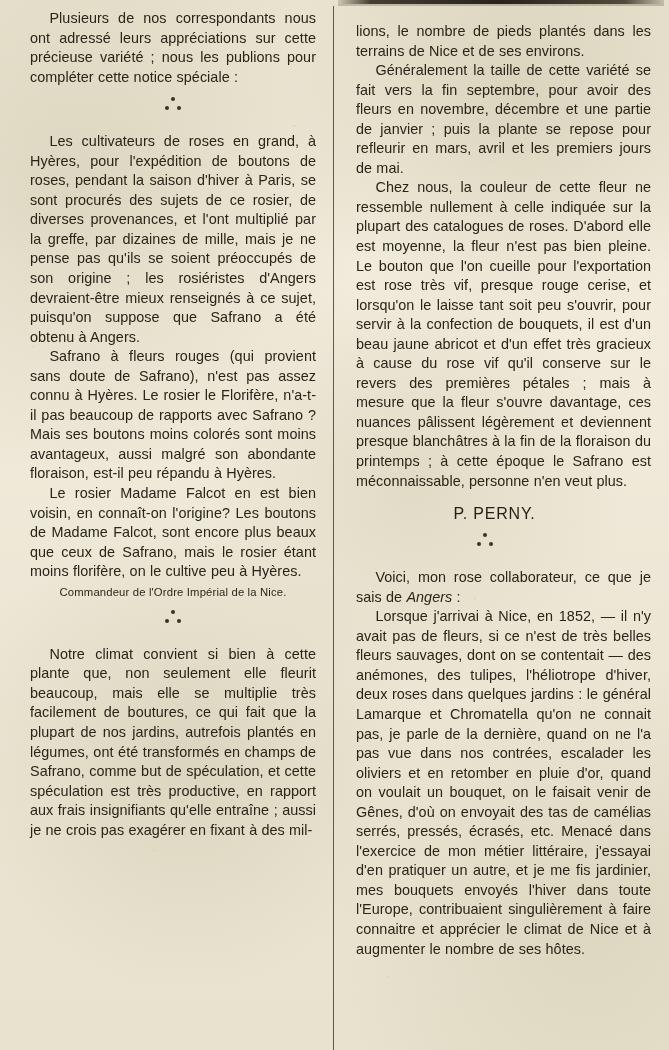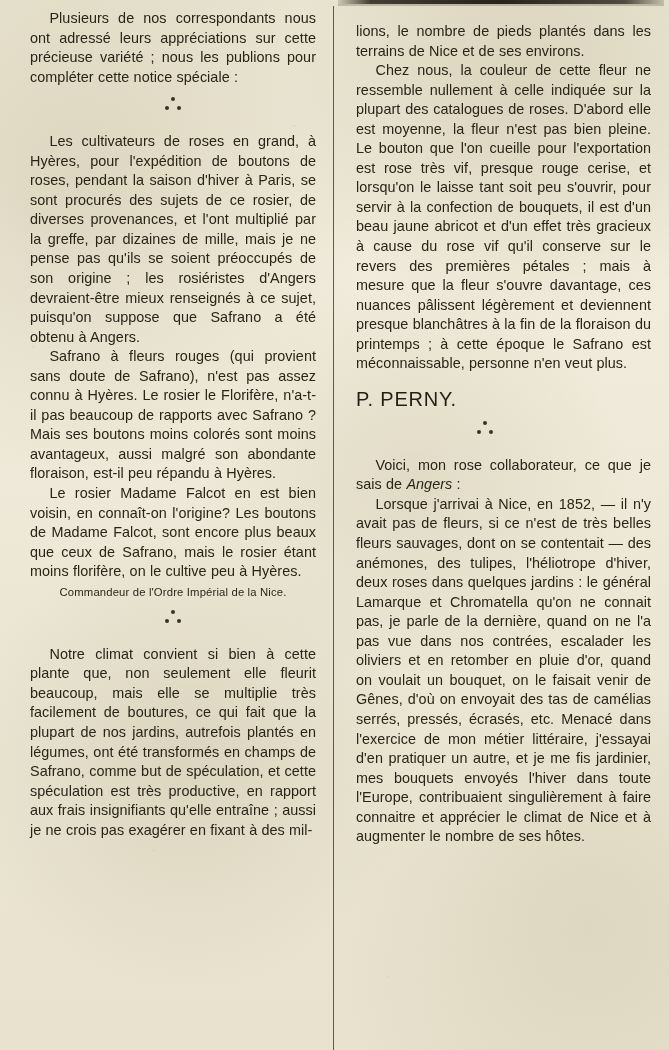--- a/index.html
+++ b/index.html
@@ -114,23 +114,23 @@
   .sig-sub {
     margin: 3px 0 0 0;
     text-align: center;
     font-size: 11.3px;
     line-height: 15px;
     letter-spacing: 0.15px;
     color: #2d271c;
   }
   .sig-right {
     margin: 14px 0 0 0;
-    text-align: left;
+    text-align: center;
     padding-right: 18px;
-    font-size: 20px;
+    font-size: 16px;
     letter-spacing: 0.8px;
     color: #241f16;
   }
 
   
   .asterism {
     position: relative;
     width: 100%;
     height: 30px;
     margin: 9px 0 6px 0;
@@ -208,20 +208,21 @@
       </div>
 
       <p class="para">Notre climat convient si bien à cette plante que, non seulement elle fleurit beaucoup, mais elle se multiplie très facilement de boutures, ce qui fait que la plupart de nos jardins, autrefois plantés en légumes, ont été transformés en champs de Safrano, comme but de spéculation, et cette spéculation est très productive, en rapport aux frais insignifiants qu'elle entraîne ; aussi je ne crois pas exagérer en fixant à des mil-</p>
     </div>
 
     <div class="col-rule"></div>
 
     <div class="col col-right">
 
       <p class="para cont">lions, le nombre de pieds plantés dans les terrains de Nice et de ses environs.</p>
+      <p class="para">Généralement la taille de cette variété se fait vers la fin septembre, pour avoir des fleurs en novembre, décembre et une partie de janvier ; puis la plante se repose pour refleurir en mars, avril et les premiers jours de mai.</p>
       <p class="para">Chez nous, la couleur de cette fleur ne ressemble nullement à celle indiquée sur la plupart des catalogues de roses. D'abord elle est moyenne, la fleur n'est pas bien pleine. Le bouton que l'on cueille pour l'exportation est rose très vif, presque rouge cerise, et lorsqu'on le laisse tant soit peu s'ouvrir, pour servir à la confection de bouquets, il est d'un beau jaune abricot et d'un effet très gracieux à cause du rose vif qu'il conserve sur le revers des premières pétales ; mais à mesure que la fleur s'ouvre davantage, ces nuances pâlissent légèrement et deviennent presque blanchâtres à la fin de la floraison du printemps ; à cette époque le Safrano est méconnaissable, personne n'en veut plus.</p>
 
       <p class="sig-right">P. PERNY.</p>
 
       <div class="asterism asterism-right">
         <div class="dots">
           <span class="dot top"></span>
           <span class="dot bl"></span>
           <span class="dot br"></span>
         </div>

